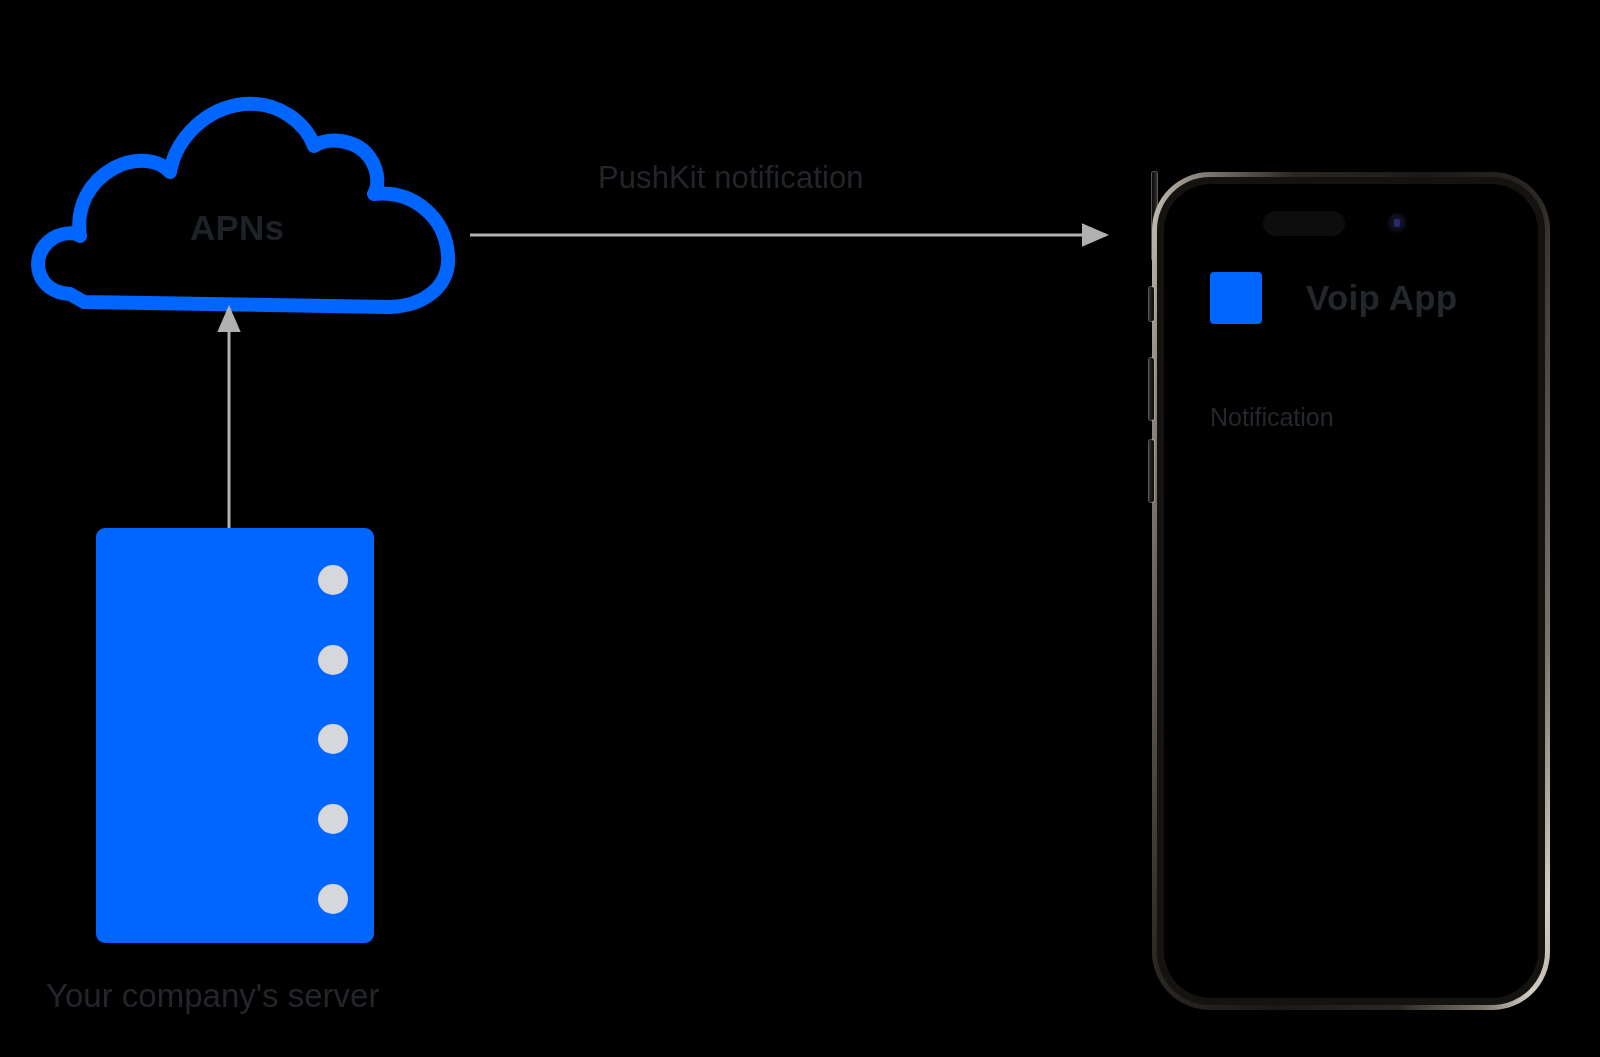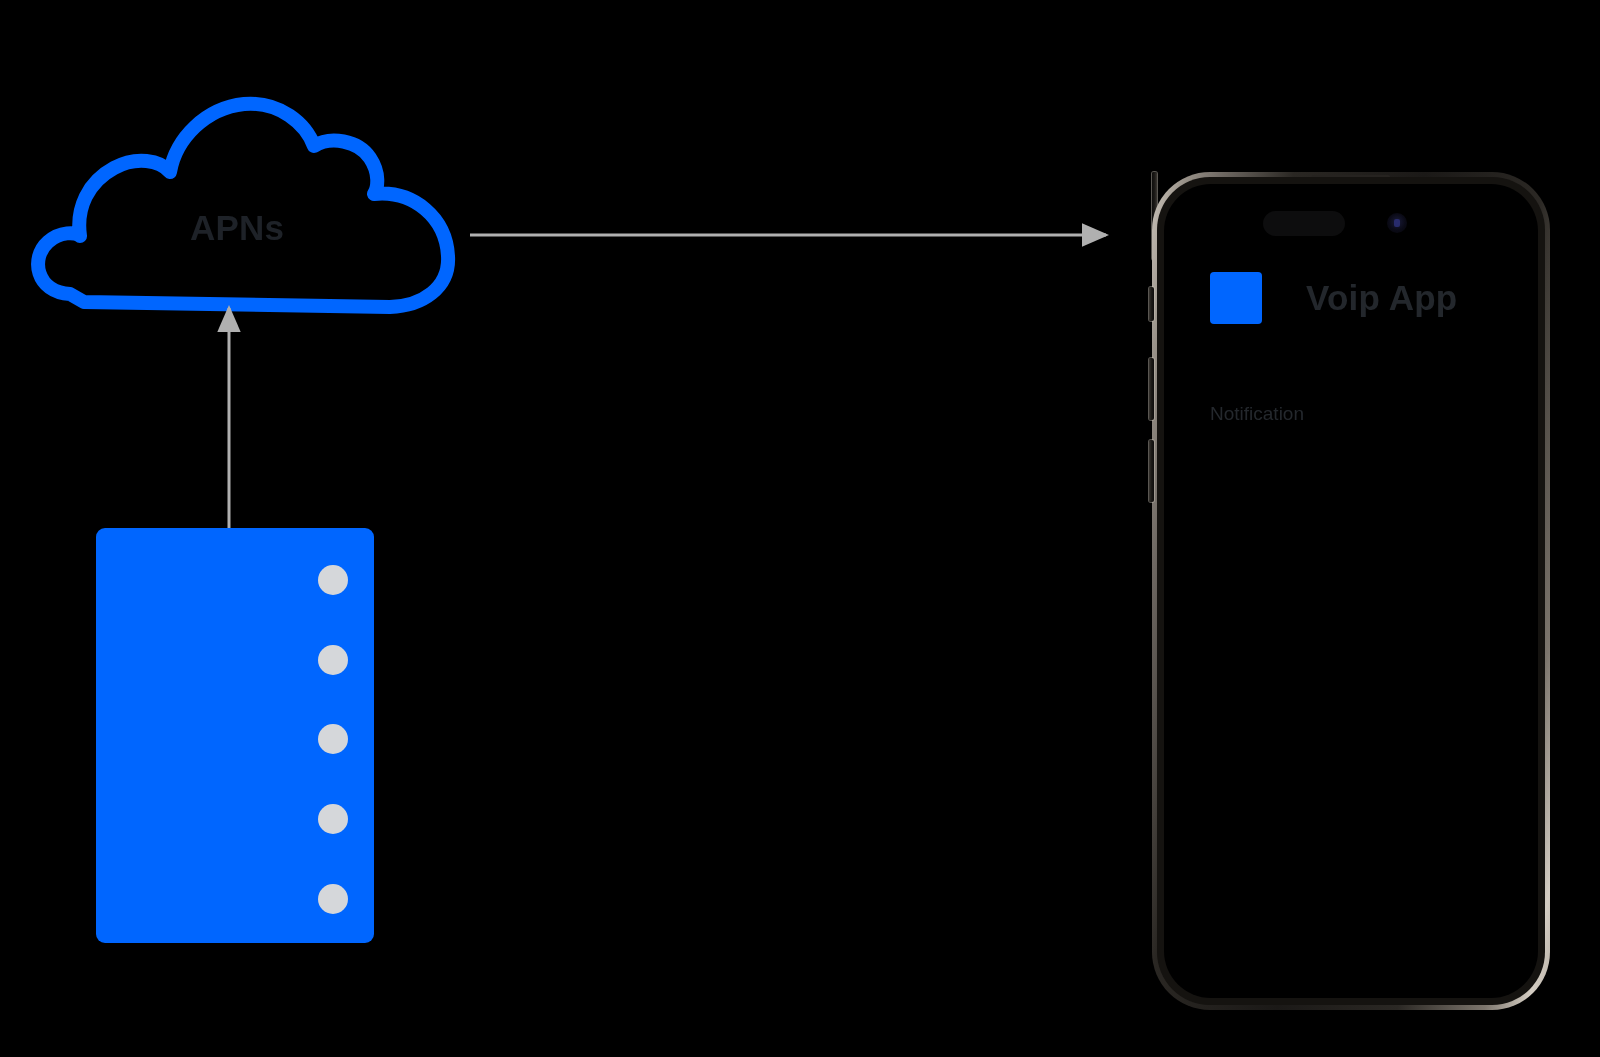--- a/index.html
+++ b/index.html
@@ -210,21 +210,21 @@
     font-weight: 600;
     color: #23272c;
     white-space: nowrap;
     letter-spacing: .2px;
   }
 
   #notification-text {
     position: absolute;
     left: 46px;
     top: 219px;
-    font-size: 19px;
+    font-size: 25px;
     font-weight: 500;
     color: #24282d;
     white-space: nowrap;
   }
 
   
   .side-btn {
     position: absolute;
     background: linear-gradient(90deg, #3a3631 0%, #1d1b18 45%, #0e0d0c 100%);
     border-radius: 2px;
@@ -265,40 +265,42 @@
 
   <svg id="arrow-horizontal" class="arrow-svg">
     <defs>
       <marker id="arrowhead-right" markerWidth="9" markerHeight="9" refX="8" refY="4.5" orient="auto" markerUnits="strokeWidth">
         <path d="M0,0.6 L9,4.5 L0,8.4 z" fill="#b0b0b0"></path>
       </marker>
     </defs>
     <line x1="0" y1="17" x2="636" y2="17" stroke="#b0b0b0" stroke-width="3" marker-end="url(#arrowhead-right)"></line>
   </svg>
 
+  <div id="label-pushkit" class="edge-label">PushKit notification</div>
 
   <svg id="arrow-vertical" class="arrow-svg">
     <defs>
       <marker id="arrowhead-up" markerWidth="9" markerHeight="9" refX="8" refY="4.5" orient="auto" markerUnits="strokeWidth">
         <path d="M0,0.6 L9,4.5 L0,8.4 z" fill="#b0b0b0"></path>
       </marker>
     </defs>
     <line x1="17" y1="228" x2="17" y2="8" stroke="#b0b0b0" stroke-width="3" marker-end="url(#arrowhead-up)"></line>
   </svg>
 
 
   <div id="server-group">
     <div id="server-body"></div>
     <div class="server-led l1"></div>
     <div class="server-led l2"></div>
     <div class="server-led l3"></div>
     <div class="server-led l4"></div>
     <div class="server-led l5"></div>
   </div>
 
+  <div id="label-server">Your company's server</div>
 
   <div id="phone-group">
     <div id="phone-frame">
       <div id="earpiece-slit"></div>
 
       <div id="phone-bezel">
         <div id="phone-screen">
 
           <div id="dynamic-island"></div>
           <div id="camera-lens"></div>

